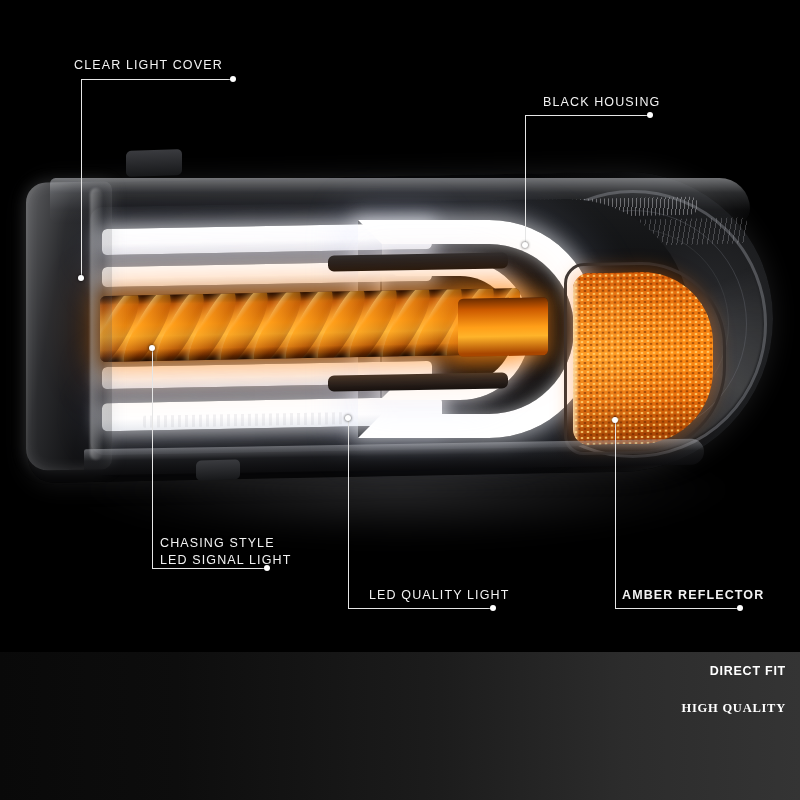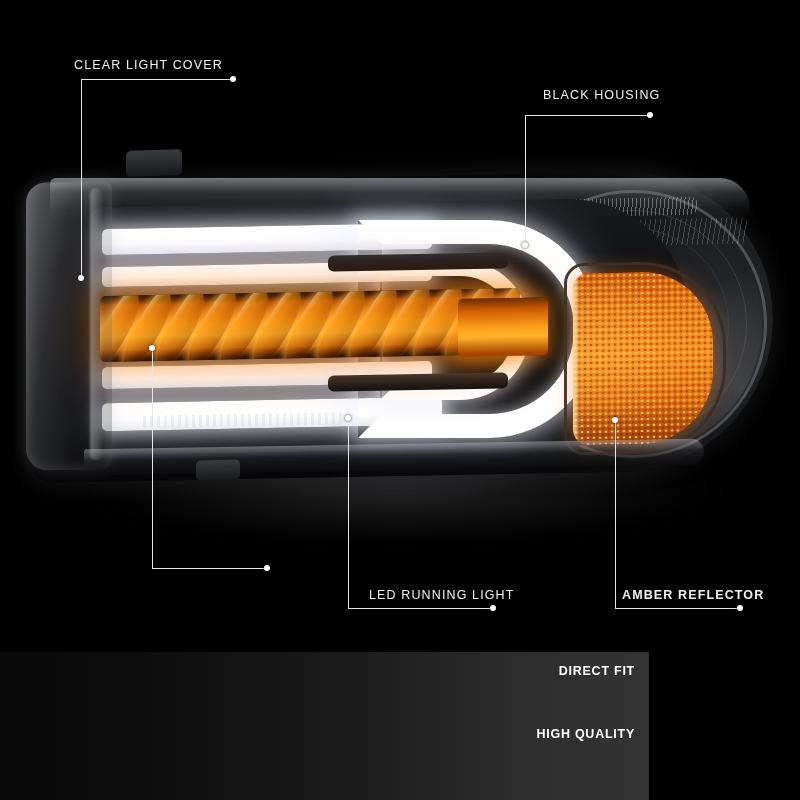--- a/index.html
+++ b/index.html
@@ -212,21 +212,21 @@
   .leader{ position:absolute; background:#e6e6e6; }
   .leader.h{ height:1px; }
   .leader.v{ width:1px; }
   .dot{
     position:absolute; width:6px; height:6px; border-radius:50%;
     background:#fff; box-shadow:0 0 3px rgba(0,0,0,.8);
   }
 
   
   #banner{
-    position:absolute; left:0; top:652px; width:649px; height:148px;
+    position:absolute; left:0; top:652px; width:800px; height:148px;
     background:linear-gradient(90deg,#090909 0%,#0d0d0d 22%,#1c1c1c 55%,#2c2c2c 78%,#343434 100%);
   }
   .banner-block{ position:absolute; right:14px; text-align:right; }
   .banner-title{
     font-size:12.5px; font-weight:700; letter-spacing:.06em; color:#fff; margin-bottom:3px;
   }
   .banner-desc{ font-size:11px; color:#e4e4e4; letter-spacing:.01em; }
 </style>
 </head>
 <body>
@@ -292,45 +292,47 @@
     <div class="mount-tab t2"></div>
     <div class="tiny-text"></div>
   </div>
 
   <div class="callout-label" style="left:74px; top:57px;">CLEAR LIGHT COVER</div>
   <div class="leader h" style="left:81px; top:79px; width:152px;"></div>
   <div class="leader v" style="left:81px; top:79px; height:199px;"></div>
   <div class="dot" style="left:78px; top:275px;"></div>
   <div class="dot" style="left:230px; top:76px;"></div>
 
-  <div class="callout-label" style="left:543px; top:87px;">BLACK HOUSING</div>
+  <div class="callout-label" style="left:543px; top:94px;">BLACK HOUSING</div>
   <div class="leader h" style="left:525px; top:115px; width:125px;"></div>
   <div class="leader v" style="left:525px; top:115px; height:130px;"></div>
   <div class="dot" style="left:522px; top:242px;"></div>
   <div class="dot" style="left:647px; top:112px;"></div>
 
+  <div class="callout-label" style="left:160px; top:535px;">CHASING STYLE
+LED SIGNAL LIGHT</div>
   <div class="leader h" style="left:152px; top:568px; width:115px;"></div>
   <div class="leader v" style="left:152px; top:348px; height:220px;"></div>
   <div class="dot" style="left:149px; top:345px;"></div>
   <div class="dot" style="left:264px; top:565px;"></div>
 
-  <div class="callout-label" style="left:369px; top:587px;">LED RUNNING LIGHT</div>
+  <div class="callout-label" style="left:369px; top:587px;">LED QUALITY LIGHT</div>
   <div class="leader h" style="left:348px; top:608px; width:145px;"></div>
   <div class="leader v" style="left:348px; top:418px; height:190px;"></div>
   <div class="dot" style="left:345px; top:415px;"></div>
   <div class="dot" style="left:490px; top:605px;"></div>
 
   <div class="callout-label" style="left:622px; top:587px;font-weight:bold;">AMBER REFLECTOR</div>
   <div class="leader h" style="left:615px; top:608px; width:125px;"></div>
   <div class="leader v" style="left:615px; top:420px; height:188px;"></div>
   <div class="dot" style="left:612px; top:417px;"></div>
   <div class="dot" style="left:737px; top:605px;"></div>
 
   <div id="banner">
     <div class="banner-block" style="top:12px;">
       <div class="banner-title">DIRECT FIT</div>
     </div>
-    <div class="banner-block" style="top:75px;">
+    <div class="banner-block" style="top:49px;font-family:Liberation Serif, serif;">
       <div class="banner-title">HIGH QUALITY</div>
     </div>
   </div>
 
 </div>
 
 </body></html>

